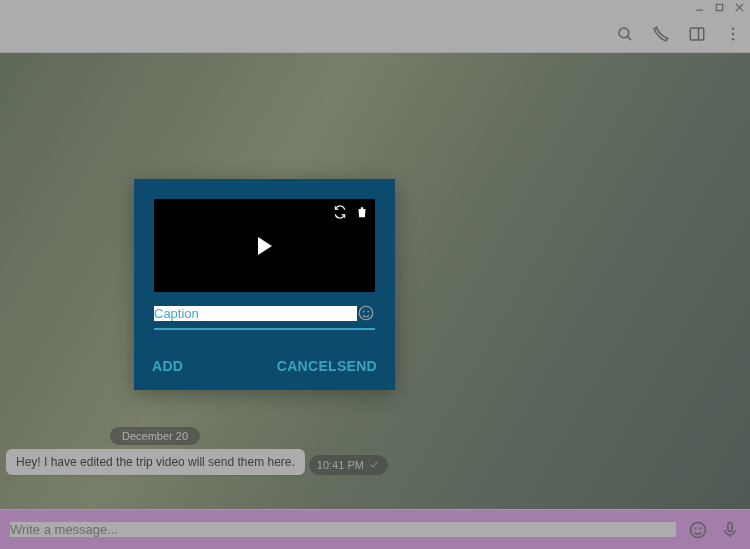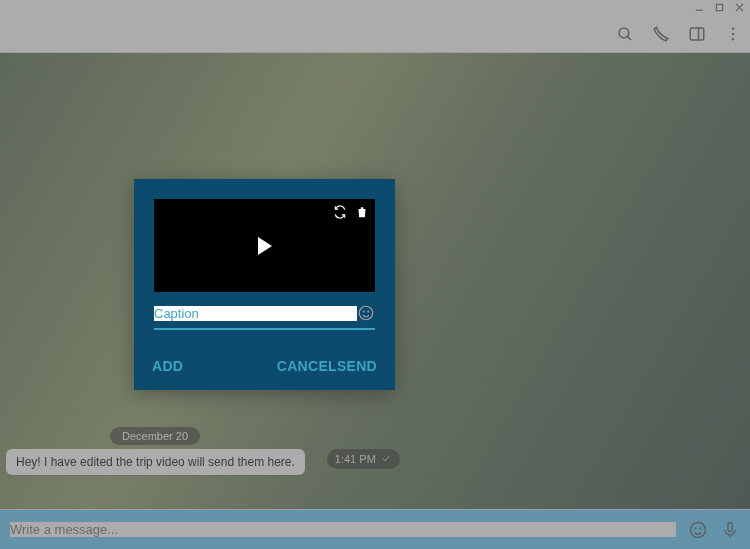--- a/index.html
+++ b/index.html
@@ -53,22 +53,22 @@
     font-size:11px;
     padding:3px 12px;
     border-radius:12px;
   }
 
   .msg-row {
     position:absolute;
     bottom:34px;
     left:6px;
     display:flex;
-    align-items:flex-start;
-    gap:22px;
+    align-items:flex-end;
+    gap:4px;
   }
   .bubble {
     background:#ffffff;
     border-radius:6px;
     padding:6px 10px;
     font-size:12px;
     color:#333;
     box-shadow:0 1px 1px rgba(0,0,0,0.12);
   }
   .meta {
@@ -79,21 +79,21 @@
     border-radius:10px;
     display:flex;
     align-items:center;
     gap:4px;
   }
   .meta svg { width:12px; height:12px; stroke:#cfcfcf; stroke-width:2; fill:none;}
 
   
   .compose {
     height:40px;
-    background:#7dd3fc;
+    background:#f0abfc;
     display:flex;
     align-items:center;
     padding:0 10px;
     gap:12px;
     border-top:1px solid #e6e6e6;
   }
   .compose input {
     flex:1;
     border:none;
     outline:none;
@@ -232,21 +232,21 @@
     </div>
 
     <div class="chat">
       <div class="date-badge">December 20</div>
 
       <div class="msg-row">
         <div class="bubble">
           <span>Hey! I have edited the trip video will send them here.</span>
         </div>
         <div class="meta">
-          <span>1:41 PM</span>
+          <span>10:41 PM</span>
           <span>
             <svg viewBox="0 0 24 24">
                 <polyline points="5,13 10,18 19,7"></polyline>
               </svg>
           </span>
         </div>
       </div>
     </div>
 
     <div class="compose">

